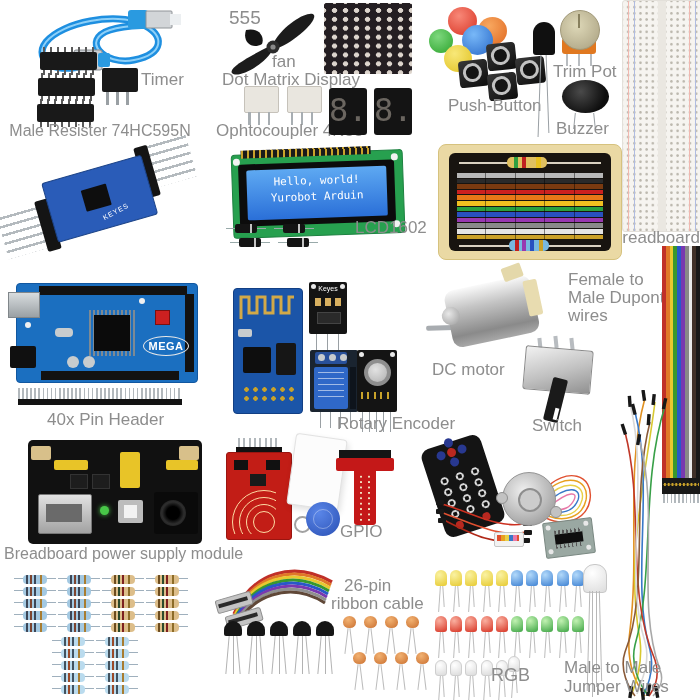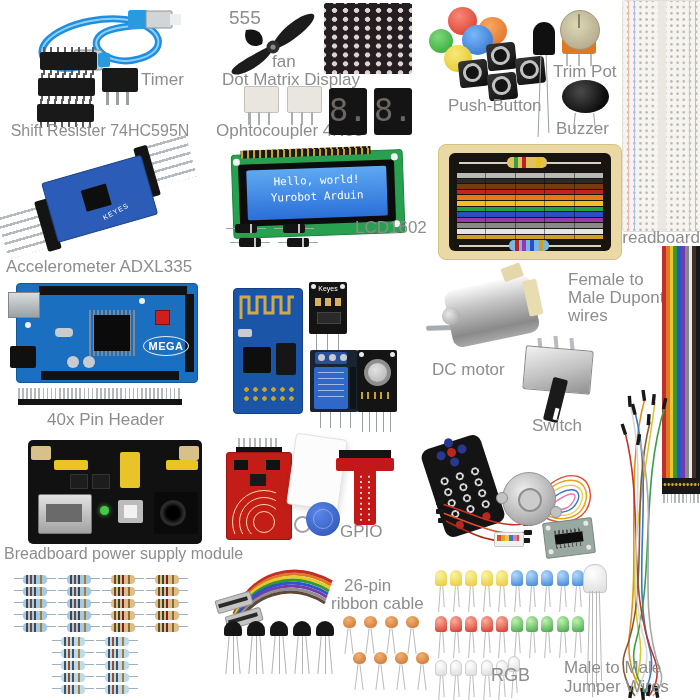--- a/index.html
+++ b/index.html
@@ -78,21 +78,21 @@
       <i class="pb"></i>
     </div>
   <div class="c dip" style="left:38px;top:78px;width:57px;height:18px">
       <i class="pt"></i>
       <i class="pb"></i>
     </div>
   <div class="c dip" style="left:37px;top:104px;width:57px;height:18px">
       <i class="pt"></i>
       <i class="pb"></i>
     </div>
-  <div class="lbl sm" style="left:5px;top:123px;width:190px;text-align:center">Shift Resister 74HC595N</div>
+  <div class="lbl sm" style="left:5px;top:123px;width:190px;text-align:center">Male Resister 74HC595N</div>
 
   <div class="c dip" style="left:102px;top:68px;width:36px;height:24px">
       <i class="pbl"></i>
     </div>
   <div class="lbl" style="left:141px;top:71px">Timer</div>
   <div class="lbl" style="left:229px;top:8px;font-size:19px">555</div>
 
   <svg class="c" style="left:226px;top:6px" width="92" height="74" viewBox="0 0 92 74">
     <path d="M44,40 C24,50 2,62 6,67 C11,73 36,61 46,45 Z" fill="#1c1c1c"></path>
     <path d="M48,36 C60,16 84,4 88,9 C91,15 70,35 50,43 Z" fill="#1c1c1c"></path>
@@ -176,21 +176,20 @@
     <div style="position:absolute;left:12px;top:14px;width:146px;height:72px;transform:rotate(-16deg)">
       <i class="pins" style="left:-30px;top:22px;width:42px;height:46px;background:repeating-linear-gradient(0deg,transparent 0 6px,#b4babe 6px 8.5px)"></i>
       <i class="pins" style="left:132px;top:-6px;width:42px;height:46px;background:repeating-linear-gradient(0deg,transparent 0 6px,#b4babe 6px 8.5px)"></i>
       <i style="left:10px;top:20px;width:14px;height:52px;background:#141414;border-radius:2px"></i>
       <i style="left:120px;top:-4px;width:14px;height:52px;background:#141414;border-radius:2px"></i>
       <i style="left:22px;top:4px;width:102px;height:60px;background:#2a5cb8;border-radius:3px;border:1px solid #1d4488"></i>
       <i style="left:58px;top:22px;width:26px;height:22px;background:#0e0e0e;border-radius:1px"></i>
       <span class="boardtxt" style="left:72px;top:48px;font-size:7px;letter-spacing:1px;transform:rotate(-12deg)">KEYES</span>
     </div>
   </div>
-  <div class="lbl" style="left:6px;top:258px">Accelerometer ADXL335</div>
 
   <div class="c" style="left:232px;top:146px;width:170px;height:92px;transform:rotate(-2deg)">
     <i style="left:0;top:6px;width:170px;height:82px;background:#27a04f;border-radius:4px;border:1px solid #1d8040"></i>
     <i class="pins" style="left:10px;top:2px;width:130px;height:8px;background:repeating-linear-gradient(90deg,#caa22a 0 2px,#1a1a1a 2px 6px)"></i>
     <i style="left:7px;top:16px;width:156px;height:62px;background:#0c0c0c;border-radius:3px"></i>
     <i style="left:15px;top:22px;width:140px;height:50px;background:linear-gradient(180deg,#5ea9f2,#2a6fd8);border-radius:2px"></i>
     <div style="position:absolute;left:15px;top:27px;width:140px;text-align:center;color:#fff;
          font-family:'DejaVu Sans Mono',monospace;font-size:11px;line-height:16px">
       <div>Hello, world!</div>
       <div>Yurobot Arduin</div>
@@ -308,20 +307,21 @@
     <i style="left:2px;top:2px;width:5px;height:5px;border-radius:50%;background:#e8e8e8"></i>
     <i style="left:33px;top:2px;width:5px;height:5px;border-radius:50%;background:#e8e8e8"></i>
     <i style="left:7px;top:9px;width:27px;height:27px;border-radius:50%;border:4px solid #8e8e8e;background:radial-gradient(circle at 40% 35%,#e2e2e2,#b0b0b0);box-sizing:border-box"></i>
     <i style="left:4px;top:42px;width:32px;height:7px;background:repeating-linear-gradient(90deg,#c8a22a 0 2px,#141414 2px 6.5px)"></i>
     <i style="left:5px;top:62px;width:1.4px;height:20px;background:#9aa0a4"></i>
     <i style="left:12px;top:62px;width:1.4px;height:20px;background:#9aa0a4"></i>
     <i style="left:19px;top:62px;width:1.4px;height:20px;background:#9aa0a4"></i>
     <i style="left:26px;top:62px;width:1.4px;height:20px;background:#9aa0a4"></i>
     <i style="left:33px;top:62px;width:1.4px;height:20px;background:#9aa0a4"></i>
   </div>
+  <div class="lbl" style="left:337px;top:415px">Rotary Encoder</div>
 
   <div class="c" style="left:436px;top:266px;width:110px;height:92px">
     <div style="position:absolute;left:8px;top:6px;width:100px;height:80px;transform:rotate(-12deg)">
       <i style="left:-20px;top:42px;width:30px;height:5px;background:#a8acb0;transform:rotate(10deg);border-radius:2px"></i>
       <i style="left:4px;top:10px;width:88px;height:58px;border-radius:10px;background:linear-gradient(180deg,#fafafa,#c4c4c4 35%,#8a8a8a 80%,#a8a8a8)"></i>
       <i style="left:84px;top:16px;width:14px;height:36px;background:#e8dcb0;border-radius:2px"></i>
       <i style="left:66px;top:-2px;width:20px;height:14px;background:#e4d8aa;border-radius:2px;transform:rotate(-8deg)"></i>
       <i style="left:-2px;top:26px;width:18px;height:18px;border-radius:50%;background:radial-gradient(circle at 40% 35%,#e8e8e8,#9a9a9a)"></i>
     </div>
   </div>

